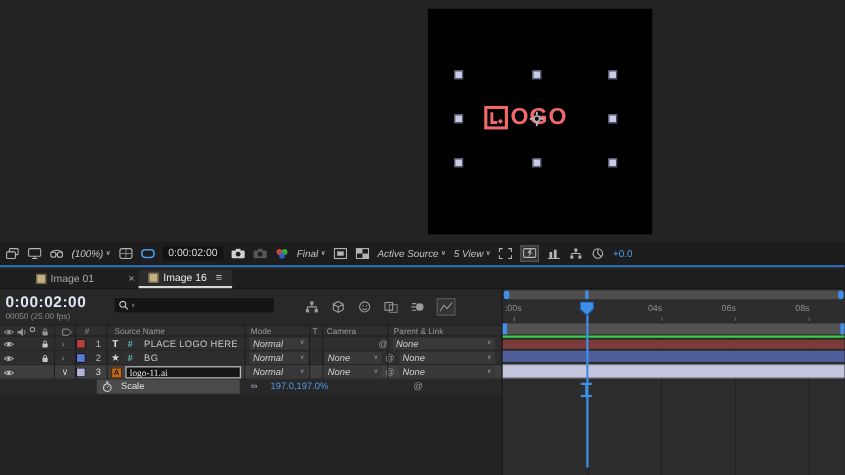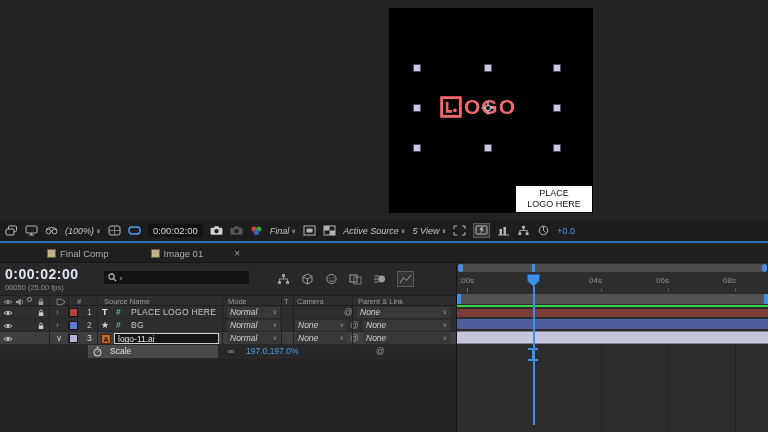--- a/index.html
+++ b/index.html
@@ -57,21 +57,21 @@
   .row.sel{background:#3f3f3f;}
   .cell{position:absolute;top:0;height:13px;line-height:13px;font-size:8.5px;color:#c8c8c8;}
   .ric{width:10px;height:8px;color:#c9c9c9;display:block;margin-top:2.5px;}
   .swatch{top:2px;width:9px;height:9px;border:1px solid #141414;}
   .t-glyph{font-weight:bold;color:#e8e8e8;font-size:9px;}
   .star-glyph{color:#d8d8d8;font-size:9px;}
   .coll{color:#5fb3b3;font-weight:bold;}
   .ai-ic{top:1.5px;width:10px;height:10px;background:#c06a1e;border:1px solid #4a2406;
          font-size:7px;line-height:9px;text-align:center;color:#2a1202;font-weight:bold;}
   .rename{position:absolute;left:114px;top:1px;width:105px;height:11px;background:#151515;
-          border:1px solid #cfcfcf;color:#e6e6e6;font-size:8.5px;padding:0 3px;}
+          border:1px solid #cfcfcf;color:#e6e6e6;font-size:8.5px;padding:0 3px;font-family:Liberation Serif, serif;}
   .dd{position:absolute;top:1px;height:11px;background:#383838;border-radius:1px;display:flex;
       align-items:center;justify-content:space-between;padding:0 3px;font-size:8.5px;color:#cfcfcf;line-height:11px;}
   .dd b{font-weight:normal;font-size:6px;color:#999;}
   .vdiv{position:absolute;top:32px;height:64px;width:1px;background:#202020;}
 
   .prop-row{position:absolute;left:0;top:82px;width:456px;height:14px;background:#282828;}
   .prop-hl{position:absolute;left:88px;top:0;width:130px;height:13px;background:#4a4a4a;}
   .blue-val{color:#4c9be8;}
   .fill-bottom{position:absolute;left:0;top:96px;width:456px;height:73px;background:#232323;}
 
@@ -156,24 +156,20 @@
           <circle cx="13.6" cy="13" r="1.7" fill="currentColor"></circle>
         </svg>
         <span class="logo-ogo">OGO</span>
       </div>
 
       <svg class="anchor" viewBox="0 0 14 14">
         <circle cx="7" cy="7" r="2.6" fill="none" stroke="currentColor" stroke-width="1.4"></circle>
         <path d="M7 0.5 V4 M7 10 V13.5 M0.5 7 H4 M10 7 H13.5" stroke="currentColor" stroke-width="1.6"></path>
       </svg>
 
-      <div class="place-box">
-        <div>PLACE</div>
-        <div>LOGO HERE</div>
-      </div>
     </div>
   </div>
 
   <div class="ctoolbar">
     <svg class="tbi" viewBox="0 0 13 11">
         <rect x="3.5" y="1" width="8" height="5.5" rx="1" fill="none" stroke="currentColor"></rect>
         <rect x="1" y="4" width="8" height="6" rx="1" fill="#1d1d1d" stroke="currentColor"></rect>
       </svg>
     <svg class="tbi" viewBox="0 0 13 11">
         <rect x="1" y="1" width="11" height="7" rx="1" fill="none" stroke="currentColor"></rect>
@@ -248,29 +244,30 @@
         <use href="#i-nodes"></use>
       </svg>
     <svg class="tbi" viewBox="0 0 13 11">
         <circle cx="6.5" cy="5.5" r="4.3" fill="none" stroke="currentColor"></circle>
         <path d="M6.5 1.5 v4 l2.8 2.6" stroke="currentColor" fill="none"></path>
       </svg>
     <span class="blue-txt">+0.0</span>
   </div>
 
   <div class="tabbar">
-    <div class="tab" style="margin-left:38px">
-      <span class="comp-ic"></span>
-      <span>Final Comp</span>
-    </div>
     <div class="tab" style="margin-left:24px">
       <span class="comp-ic"></span>
       <span>Image 01</span>
     </div>
     <span class="tab-close" style="margin-left:18px">×</span>
+    <div class="tab active">
+      <span class="comp-ic"></span>
+      <span>Image 16</span>
+      <span class="tab-menu">≡</span>
+    </div>
   </div>
 
   <div class="timeline">
     <div class="tl-left">
       <span class="tc-big">0:00:02:00</span>
       <span class="tc-sub">00050 (25.00 fps)</span>
 
       <div class="searchbox">
         <svg class="ric" style="width:9px;height:9px;margin:0" viewBox="0 0 10 10">
             <use href="#i-magnifier"></use>

